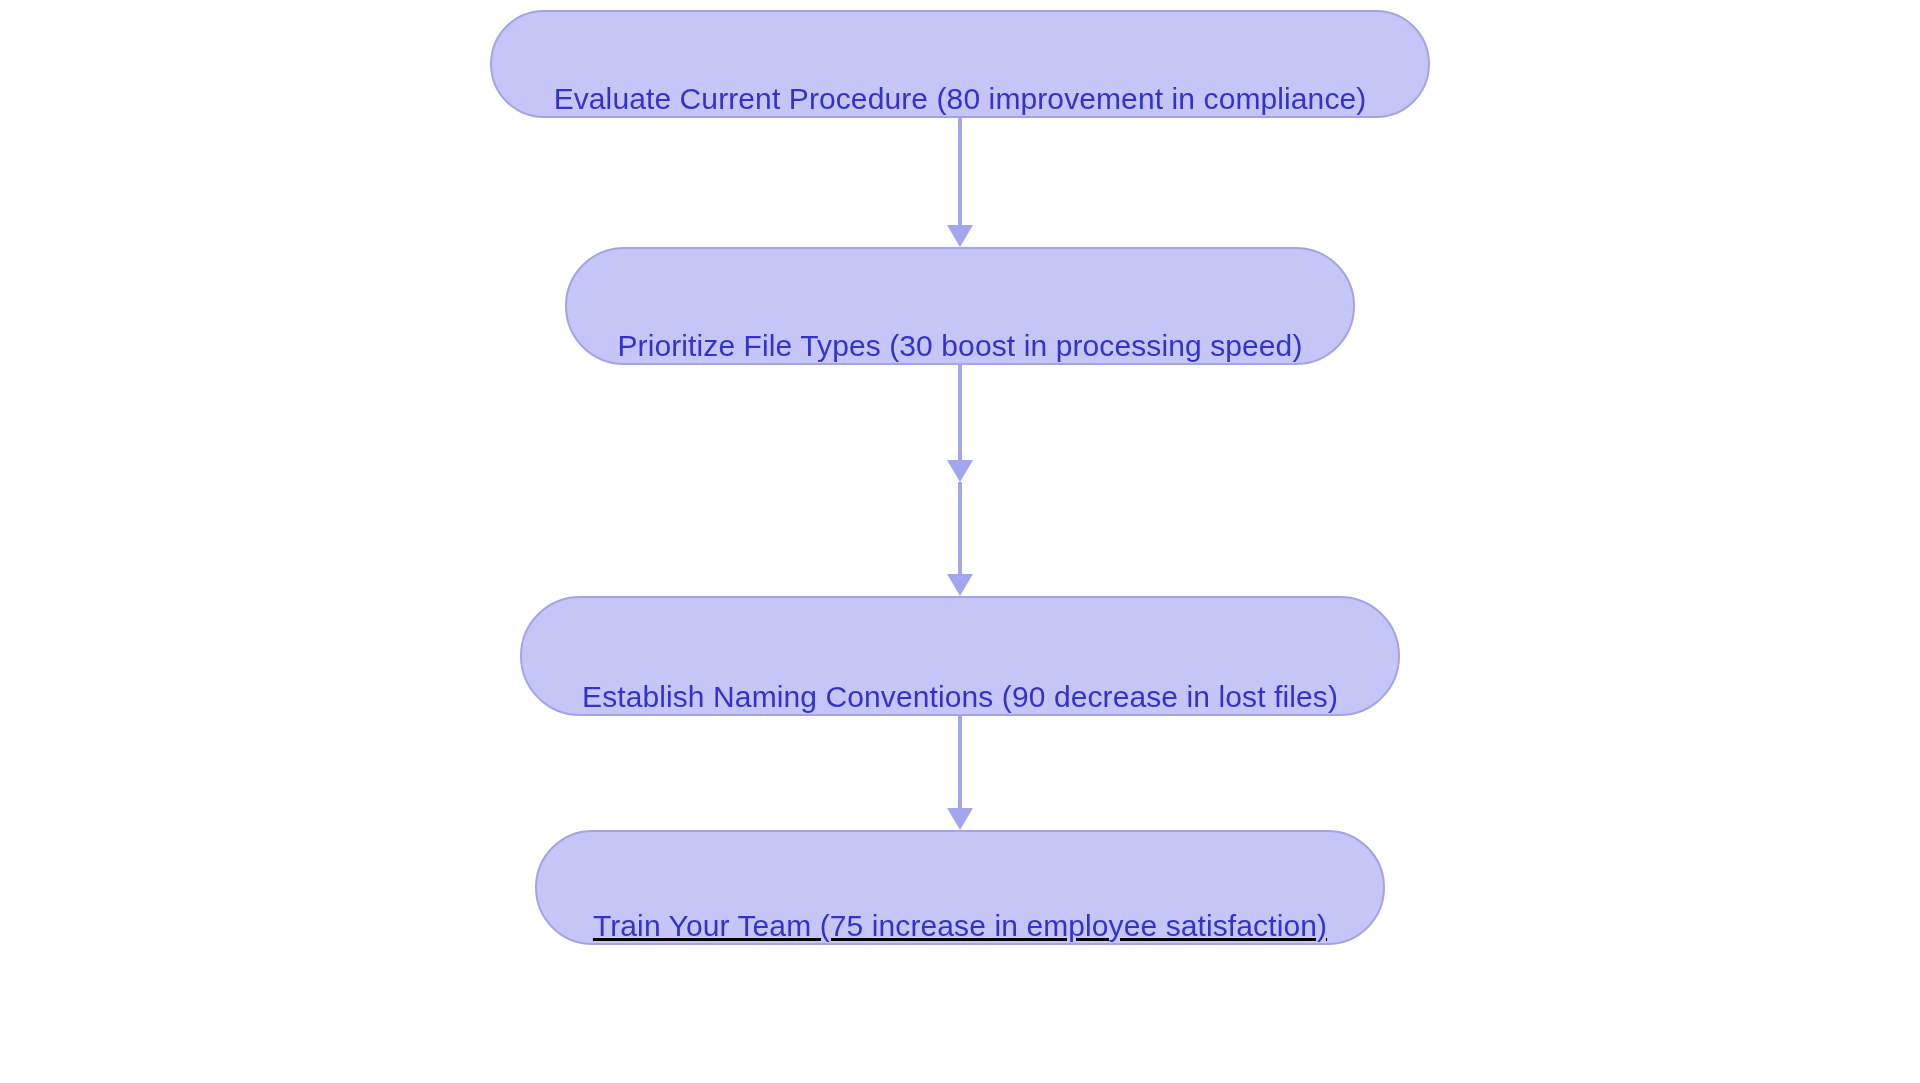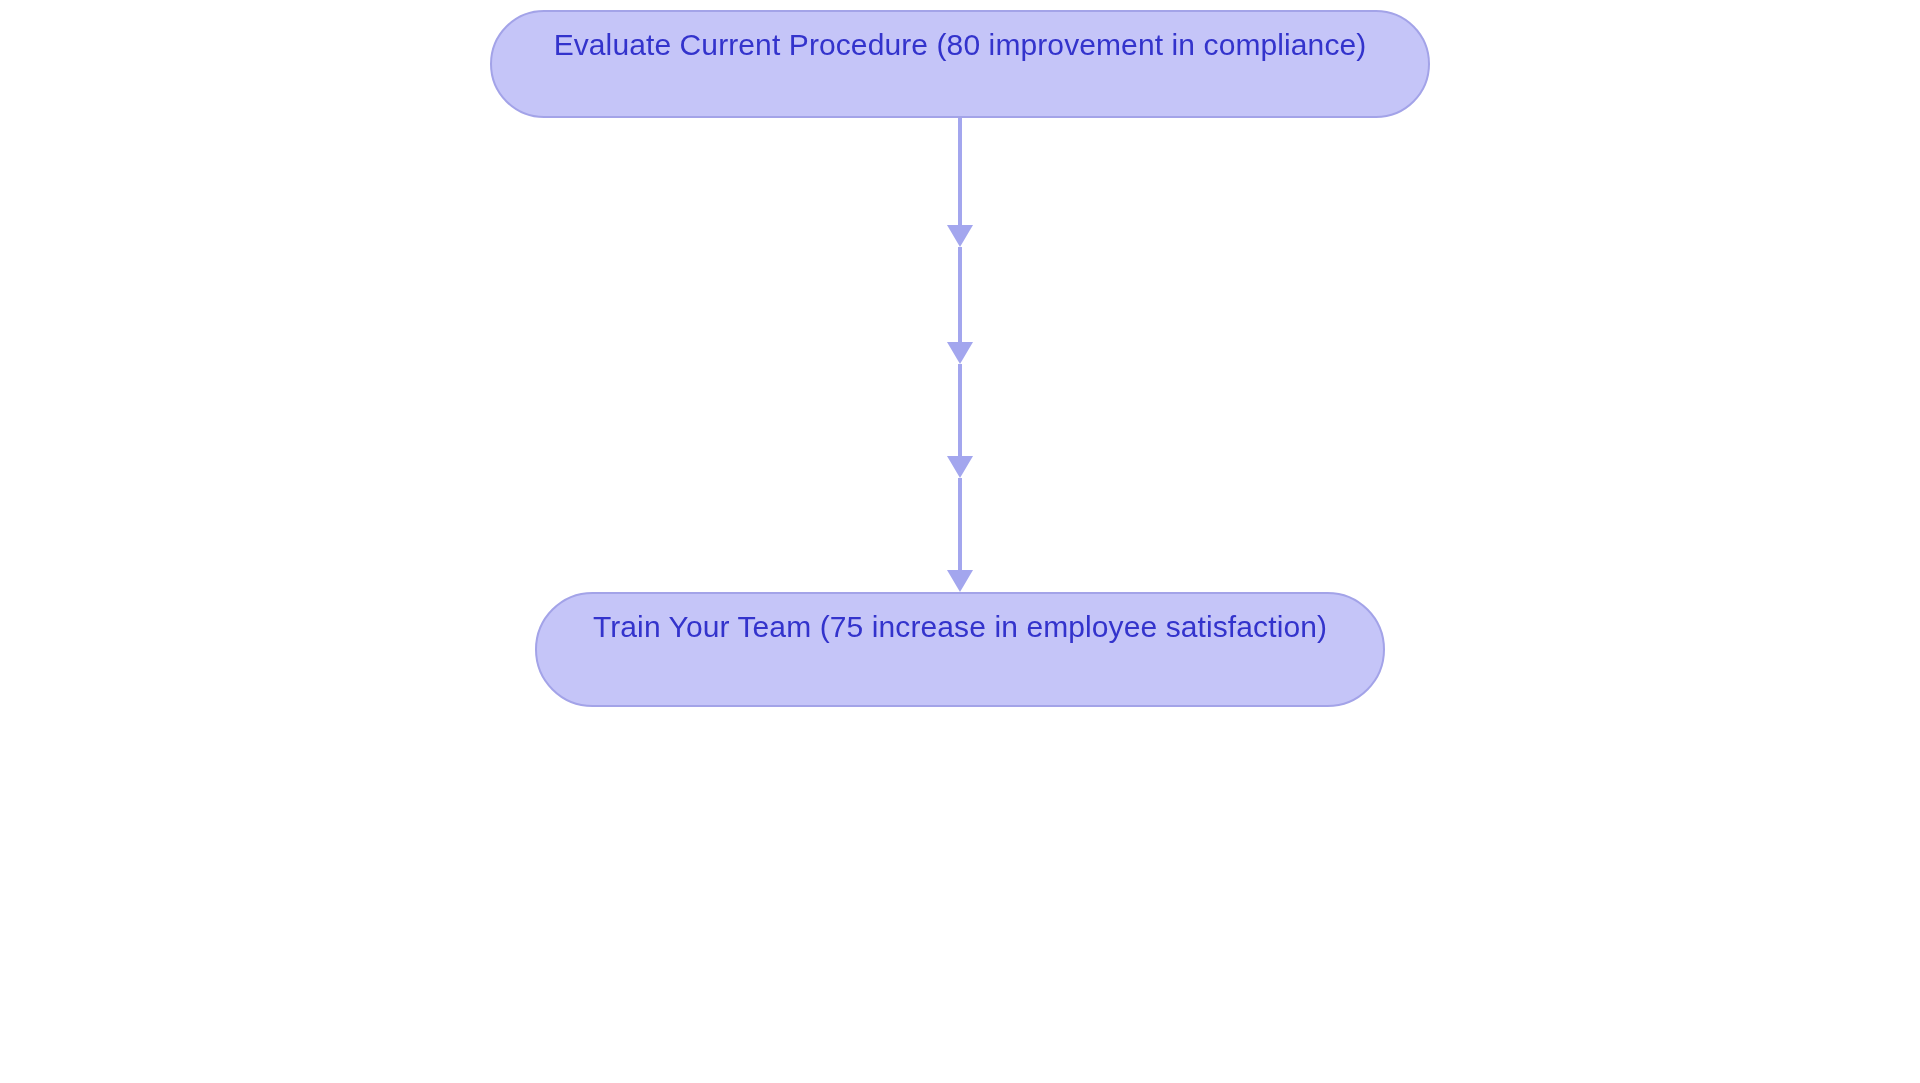--- a/index.html
+++ b/index.html
@@ -24,24 +24,24 @@
     flex-direction: column;
     align-items: center;
   }
 
   .node {
     box-sizing: border-box;
     background: #c5c5f8;
     border: 2px solid #a3a3e8;
     border-radius: 9999px;
     display: flex;
-    align-items: flex-start;
+    align-items: flex-end;
     justify-content: center;
     text-align: center;
-    padding: 16px 44px;
+    padding: 0 44px;
   }
 
   .node-label {
     color: #3333cc;
     font-family: "Liberation Sans", sans-serif;
     font-size: 30px;
     line-height: 1.15;
     letter-spacing: 0.1px;
     white-space: nowrap;
   }
@@ -64,53 +64,59 @@
     border-right: 13px solid transparent;
     border-top: 22px solid #a3a6ee;
     margin-top: -1px;
   }
 
   
   .n0 { width: 940px; height: 108px; margin-top: 10px; }
   .n1 { width: 790px; height: 118px; }
   .n2 { width: 970px; height: 118px; }
   .n3 { width: 880px; height: 120px; }
-  .n4 { width: 850px; height: 115px; }
+  .n4 { width: 850px; height: 115px; text-decoration: underline; }
 
   .c0 .shaft { height: 108px; }
   .c1 .shaft { height: 96px; }
   .c2 .shaft { height: 93px; }
   .c3 .shaft { height: 93px; }
 </style>
 </head>
 <body>
 
 <div id="flowchart">
 
   <div class="node n0">
     <span class="node-label">Evaluate Current Procedure (80 improvement in compliance)</span>
   </div>
 
   <div class="connector c0">
     <div class="shaft"></div>
     <div class="head"></div>
   </div>
 
+  <div class="node n1">
+    <span class="node-label">Prioritize File Types (30 boost in processing speed)</span>
+  </div>
 
   <div class="connector c1">
     <div class="shaft"></div>
     <div class="head"></div>
   </div>
 
 
   <div class="connector c2">
     <div class="shaft"></div>
     <div class="head"></div>
   </div>
 
+  <div class="node n3">
+    <span class="node-label">Establish Naming Conventions (90 decrease in lost files)</span>
+  </div>
 
   <div class="connector c3">
     <div class="shaft"></div>
     <div class="head"></div>
   </div>
 
   <div class="node n4">
     <span class="node-label">Train Your Team (75 increase in employee satisfaction)</span>
   </div>
 

